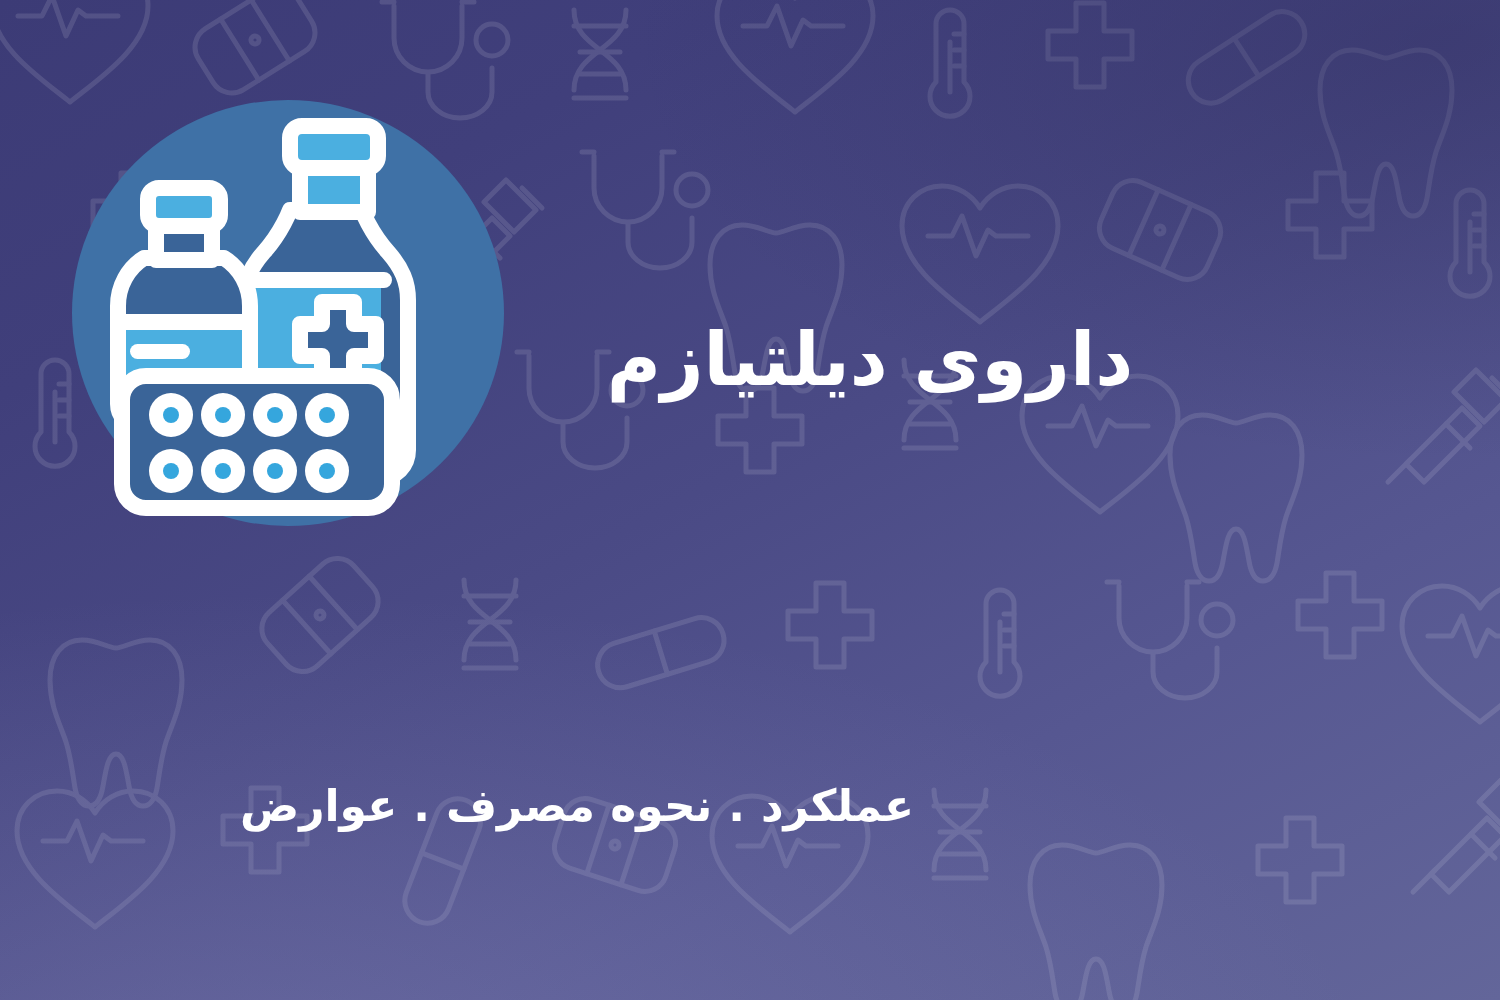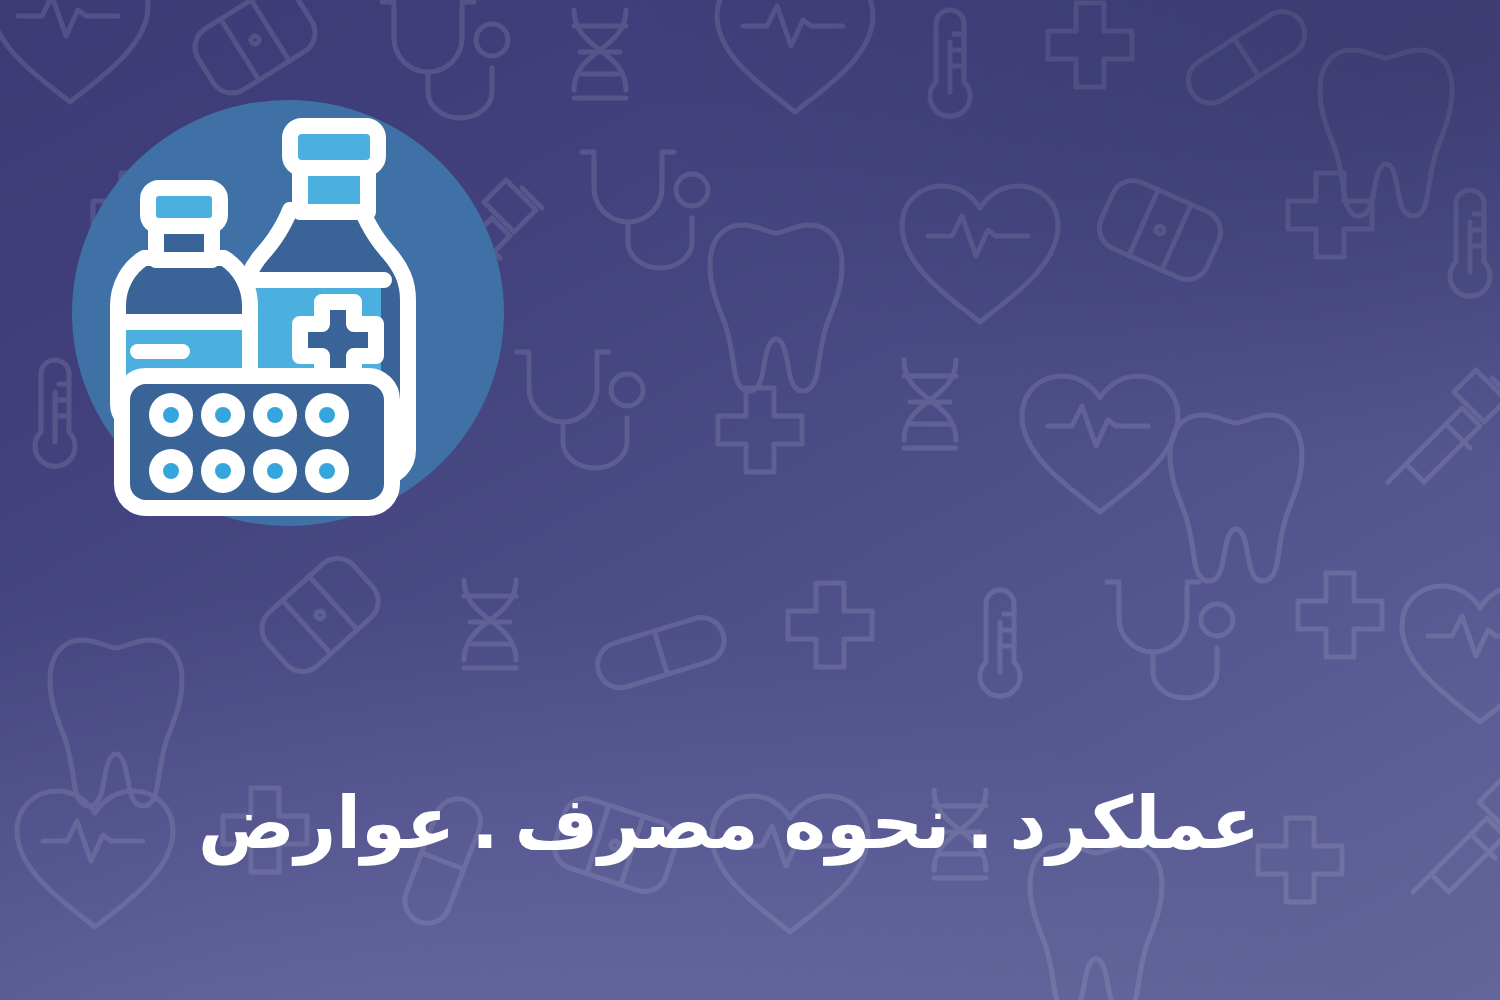--- a/index.html
+++ b/index.html
@@ -77,21 +77,21 @@
     direction: rtl;
     white-space: nowrap;
   }
   .subtitle {
     position: absolute;
     right: 240px;
     top: 780px;
     width: 1020px;
     text-align: left;
     color: #ffffff;
-    font-size: 72px;
+    font-size: 44px;
     font-weight: 700;
     line-height: 1.2;
     direction: rtl;
     white-space: nowrap;
   }
   .subtitle .sep {
     display: inline-block;
     padding: 0 16px;
     font-weight: 700;
   }
@@ -278,18 +278,19 @@
         <circle cx="151" cy="371" r="22" fill="#ffffff"></circle>
         <circle cx="151" cy="371" r="8" fill="#35a6dd"></circle>
         <circle cx="203" cy="371" r="22" fill="#ffffff"></circle>
         <circle cx="203" cy="371" r="8" fill="#35a6dd"></circle>
         <circle cx="255" cy="371" r="22" fill="#ffffff"></circle>
         <circle cx="255" cy="371" r="8" fill="#35a6dd"></circle>
       </g>
     </svg>
   </div>
 
+  <div class="title">داروی دیلتیازم</div>
 
   <div class="subtitle">
     <span>عملکرد</span><span class="sep">.</span><span>نحوه مصرف</span><span class="sep">.</span><span>عوارض</span>
   </div>
 
 </div>
 
 </body></html>

